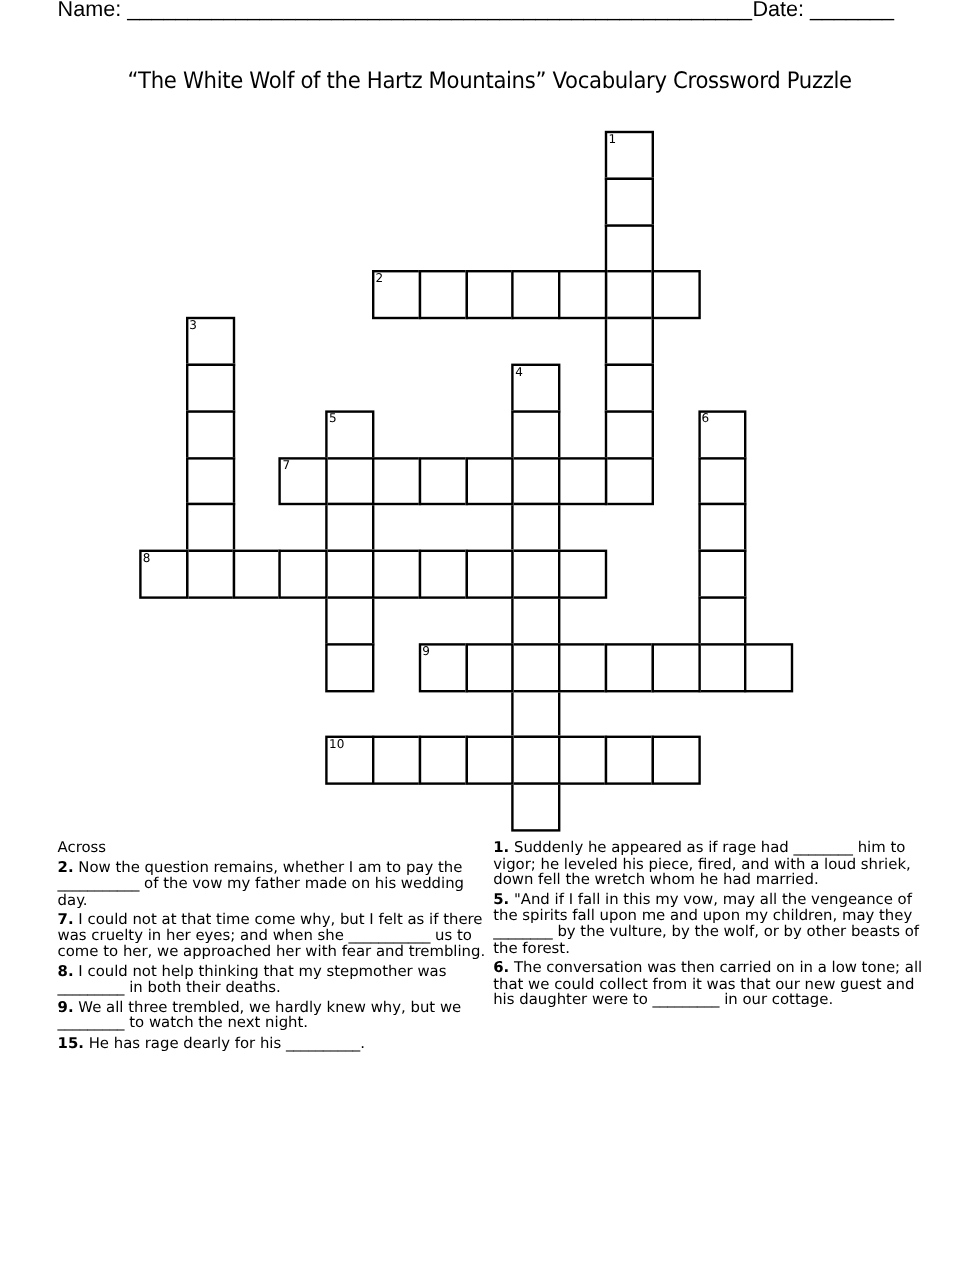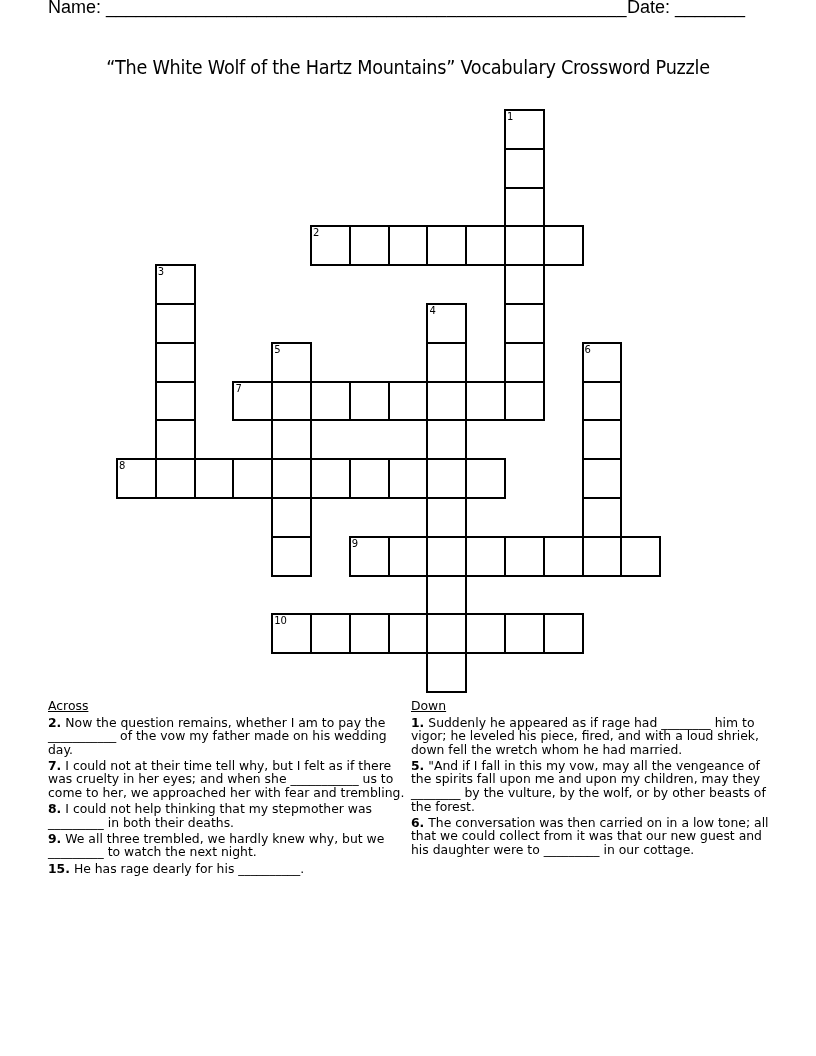--- a/index.html
+++ b/index.html
@@ -9,21 +9,21 @@
   .hdr-date { left: 627px; }
   .title { position: absolute; top: 56px; left: 0; width: 816px; text-align: center;
            font-family: "DejaVu Sans", sans-serif; font-size: 19px; letter-spacing: -0.3px; transform: scaleX(0.93); }
   #grid { position: absolute; left: 0; top: 0; width: 816px; height: 700px; }
   .cell { position: absolute; box-sizing: border-box; width: 40.8px; height: 40.8px;
           border: 2px solid #000; background: #fff; }
   .cell .num { position: absolute; left: 1px; top: 0px; font-family: "DejaVu Sans", sans-serif; font-size: 10px; line-height: 11px; }
   .clues { position: absolute; top: 699px; font-family: "DejaVu Sans", sans-serif; font-size: 12.4px; line-height: 13.6px; }
   .clues-across { left: 48px; width: 362px; }
   .clues-down { left: 411px; width: 362px; }
-  .clues h3 { margin: 0 0 3px 0; font-size: 12.4px; font-weight: normal; text-decoration: underline; }
+  .clues h3 { margin: 0 0 3px 0; font-size: 12.4px; font-weight: normal; }
   .clue { margin: 0 0 2.5px 0; }
   .clue b { font-weight: bold; }
 </style>
 </head>
 <body>
 
 <div class="hdr hdr-name">Name: ____________________________________________________</div>
 <div class="hdr hdr-date">Date: _______</div>
 
 <div class="title">“The White Wolf of the Hartz Mountains” Vocabulary Crossword Puzzle</div>
@@ -114,24 +114,23 @@
     <div class="cell" style="left: 348.8px; top: 613.4px;"></div>
     <div class="cell" style="left: 387.6px; top: 613.4px;"></div>
     <div class="cell" style="left: 465.2px; top: 613.4px;"></div>
     <div class="cell" style="left: 504px; top: 613.4px;"></div>
     <div class="cell" style="left: 542.8px; top: 613.4px;"></div>
   </div>
 
 <div class="clues clues-across">
   <h3>Across</h3>
   <div class="clue"><b>2.</b><span> Now the question remains, whether I am to pay the ___________ of the vow my father made on his wedding day.</span></div>
-  <div class="clue"><b>7.</b><span> I could not at their time tell why, but I felt as if there was cruelty in her eyes; and when she ___________ us to come to her, we approached her with fear and trembling.</span></div>
+  <div class="clue"><b>7.</b><span> I could not at that time come why, but I felt as if there was cruelty in her eyes; and when she ___________ us to come to her, we approached her with fear and trembling.</span></div>
   <div class="clue"><b>8.</b><span> I could not help thinking that my stepmother was _________ in both their deaths.</span></div>
   <div class="clue"><b>9.</b><span> We all three trembled, we hardly knew why, but we _________ to watch the next night.</span></div>
   <div class="clue"><b>15.</b><span> He has rage dearly for his __________.</span></div>
 </div>
 
 <div class="clues clues-down">
-  <h3>Down</h3>
   <div class="clue"><b>1.</b><span> Suddenly he appeared as if rage had ________ him to vigor; he leveled his piece, fired, and with a loud shriek, down fell the wretch whom he had married.</span></div>
   <div class="clue"><b>5.</b><span> "And if I fall in this my vow, may all the vengeance of the spirits fall upon me and upon my children, may they ________ by the vulture, by the wolf, or by other beasts of the forest.</span></div>
   <div class="clue"><b>6.</b><span> The conversation was then carried on in a low tone; all that we could collect from it was that our new guest and his daughter were to _________ in our cottage.</span></div>
 </div>
 
 </body></html>

